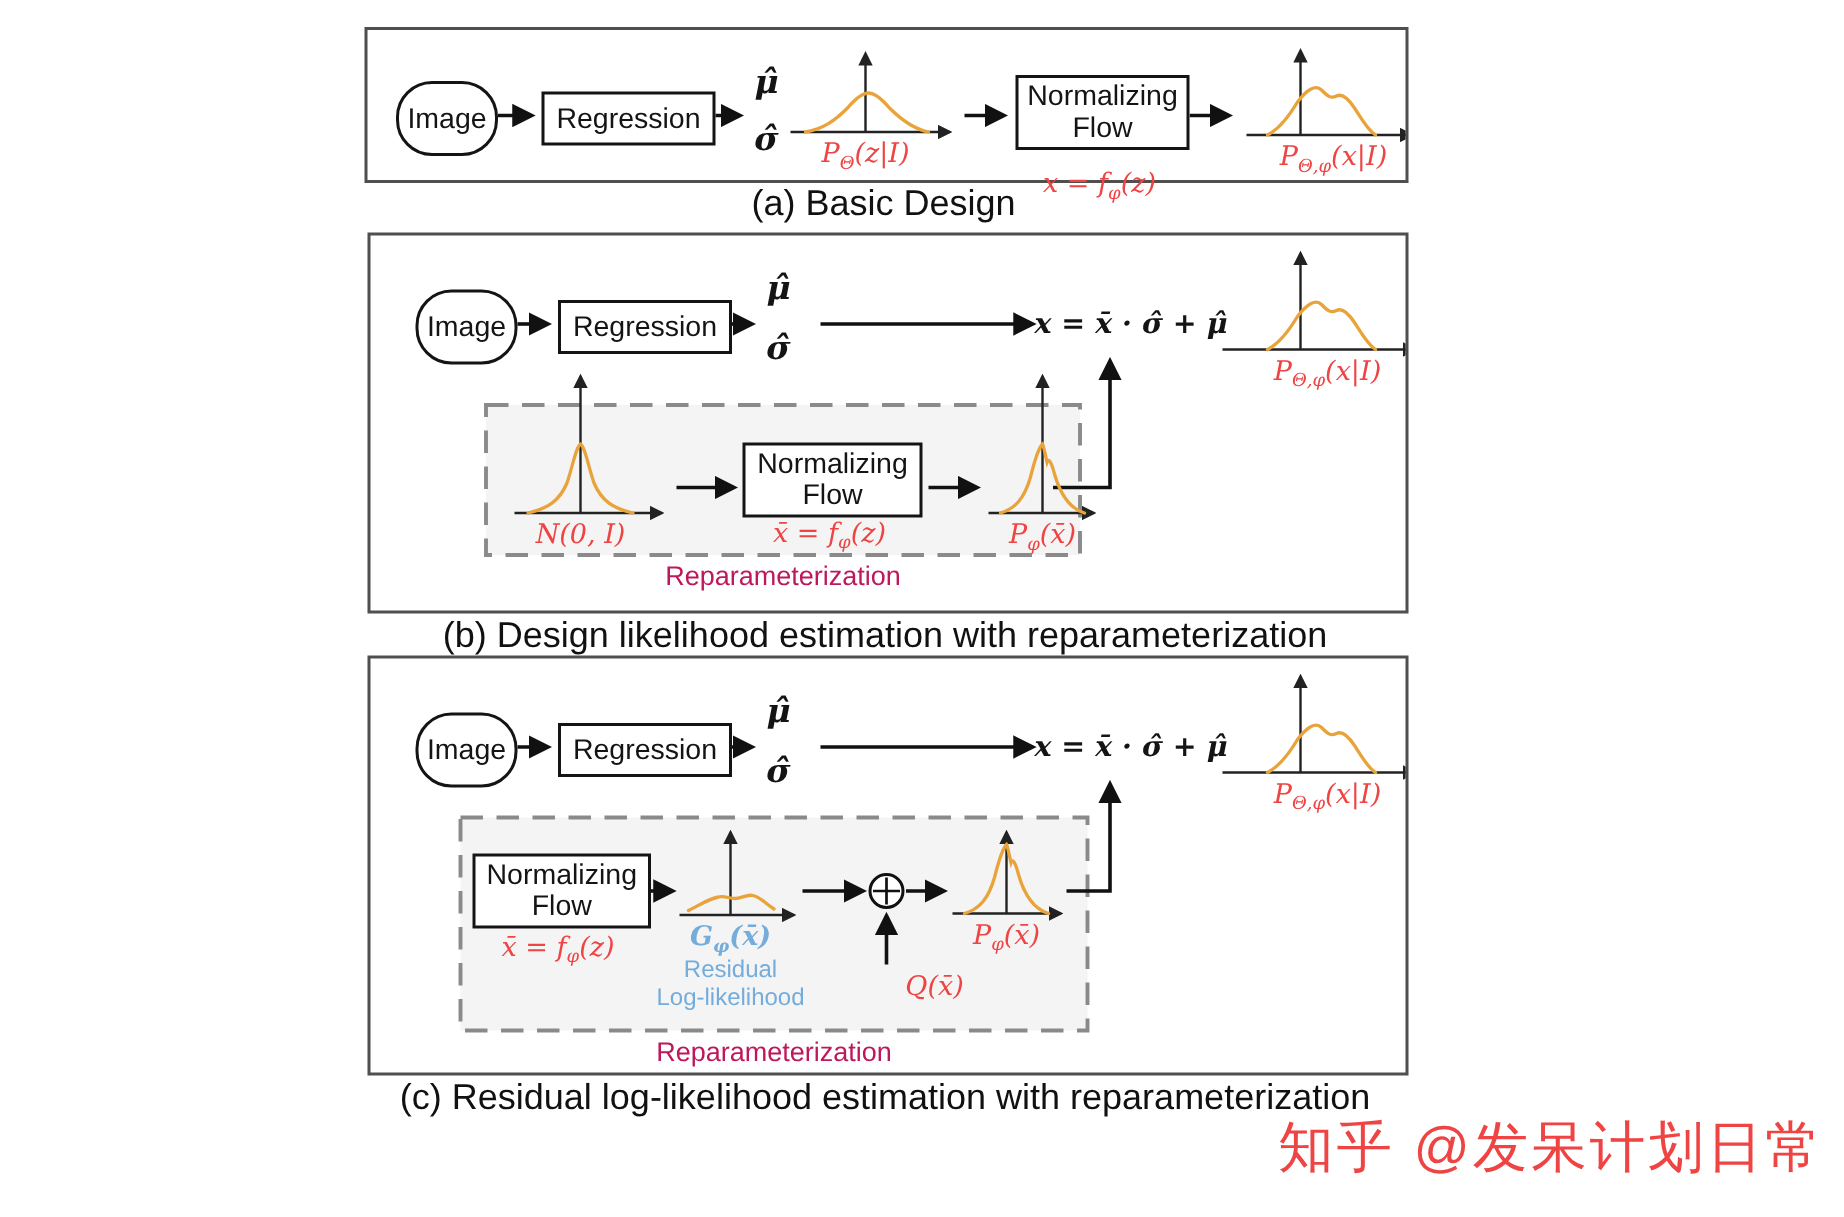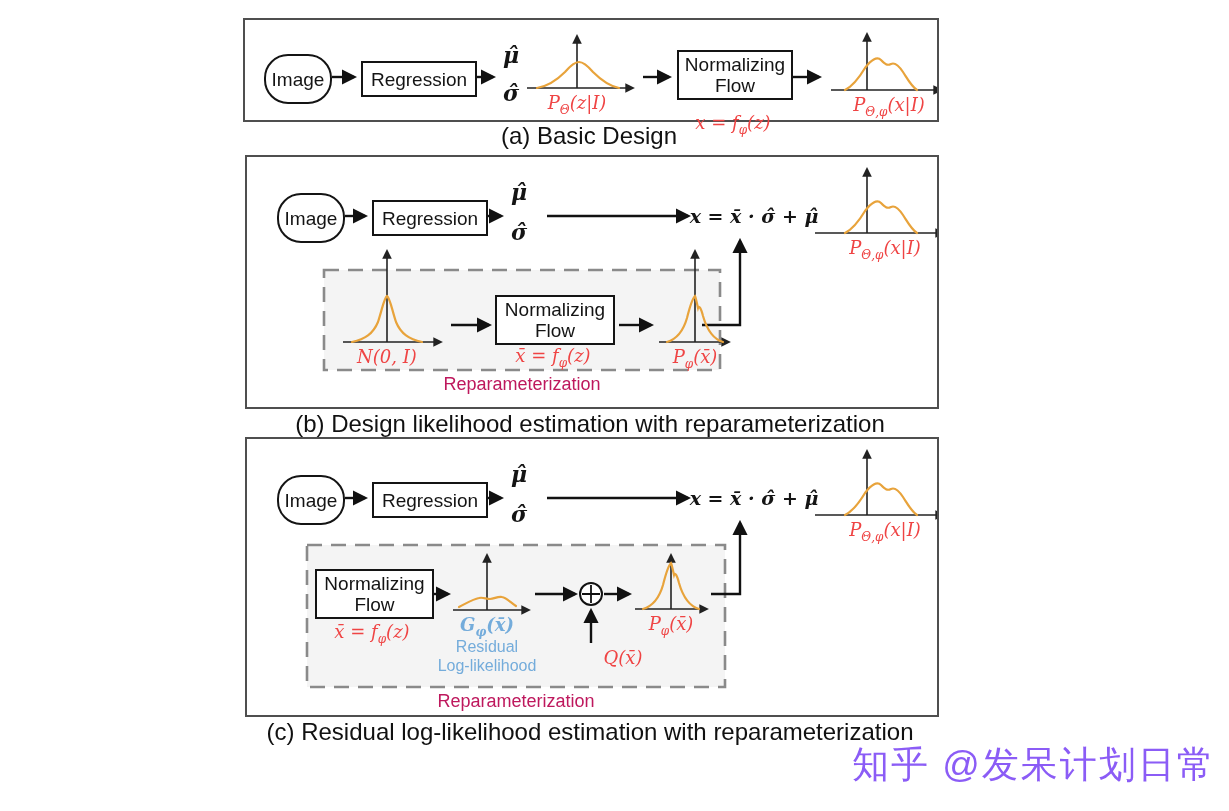--- a/index.html
+++ b/index.html
@@ -15,21 +15,21 @@
   .math{font-family:"DejaVu Serif","Liberation Serif",serif;font-style:italic;
         font-size:18px;color:#ef4444;}
   .math sub{font-size:12px;font-style:italic;}
   .bmath{font-family:"DejaVu Serif","Liberation Serif",serif;font-style:italic;
          font-weight:bold;font-size:22px;color:#141414;}
   .eq{font-family:"DejaVu Serif","Liberation Serif",serif;font-style:italic;
       font-weight:bold;font-size:19px;color:#141414;}
   .gray{color:#be185d;font-size:18px;}
   .blue{color:#74ACDB;}
   .bluetxt{color:#74ACDB;font-size:16px;line-height:19px;}
-  .wm{position:absolute;font-size:37px;color:#8b5cf6;letter-spacing:2px;
+  .wm{position:absolute;font-size:37px;color:#ef4444;letter-spacing:2px;
       font-family:sans-serif;}
   svg{position:absolute;left:0;top:0;}
   .flow{stroke:#111;stroke-width:2.4;fill:none;}
   .axis{stroke:#222;stroke-width:1.6;fill:none;}
   .curve{stroke:#E8A33B;stroke-width:2.2;fill:none;stroke-linecap:round;}
   .dashbox{fill:#f4f4f4;stroke:#8a8a8a;stroke-width:2.6;stroke-dasharray:15 9;}
 </style>
 </head>
 <body>
 

